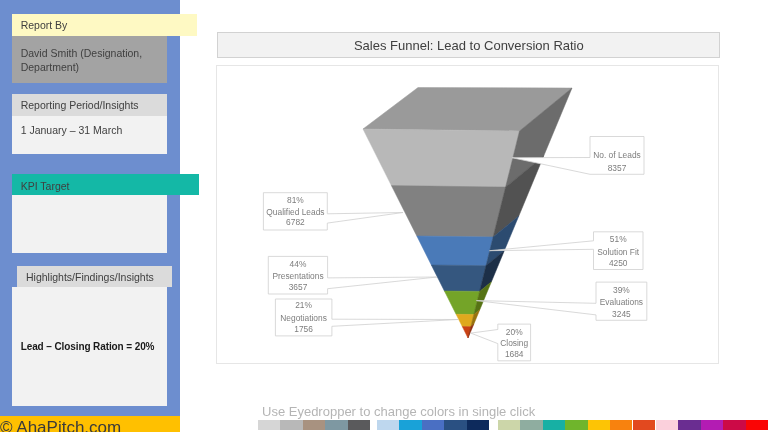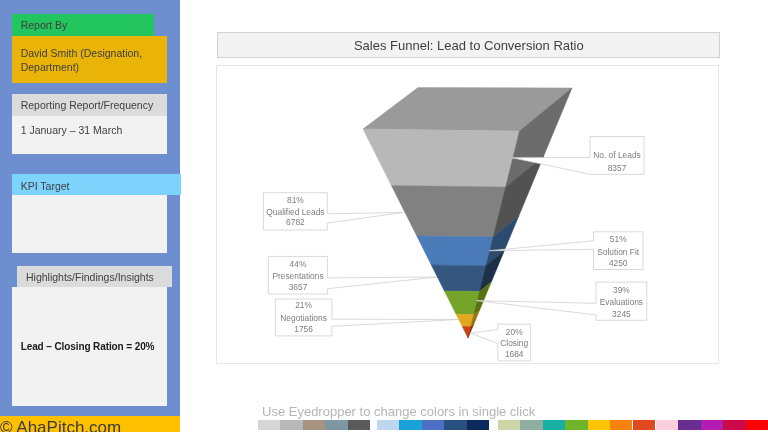--- a/index.html
+++ b/index.html
@@ -5,27 +5,27 @@
   html,body { width:768px; height:432px; background:#ffffff; overflow:hidden;
     font-family:"Liberation Sans", sans-serif; }
   .abs { position:absolute; }
 </style></head>
 <body>
 
 <div class="abs" style="left:0;top:0;width:179.5px;height:416.4px;background:#6d8ecf"></div>
 <div class="abs" style="left:0;top:416.4px;width:179.5px;height:15.6px;background:#ffc000"></div>
 <div class="abs" style="left:0;top:417.8px;width:178px;text-align:left;font-size:17px;color:#3a3a3a">© AhaPitch.com</div>
 
-<div class="abs" style="left:11.7px;top:14px;width:142px;height:22.4px;background:#22c55e;font-size:10.5px;color:#404040;padding:5px 0 0 9px">Report By</div>
-<div class="abs" style="left:11.7px;top:36.4px;width:155.3px;height:46.3px;background:#eab308;font-size:10.5px;color:#404040;padding:10.5px 9px 0 9px;line-height:13.7px">David Smith (Designation, Department)</div>
+<div class="abs" style="left:11.7px;top:14px;width:185px;height:22.4px;background:#fef9c3;font-size:10.5px;color:#404040;padding:5px 0 0 9px">Report By</div>
+<div class="abs" style="left:11.7px;top:36.4px;width:155.3px;height:46.3px;background:#a3a3a3;font-size:10.5px;color:#404040;padding:10.5px 9px 0 9px;line-height:13.7px">David Smith (Designation, Department)</div>
 
-<div class="abs" style="left:11.7px;top:93.6px;width:155.3px;height:22.2px;background:#dbdbdb;font-size:10.5px;color:#404040;padding:5px 0 0 9px">Reporting Report/Frequency</div>
+<div class="abs" style="left:11.7px;top:93.6px;width:155.3px;height:22.2px;background:#dbdbdb;font-size:10.5px;color:#404040;padding:5px 0 0 9px">Reporting Period/Insights</div>
 <div class="abs" style="left:11.7px;top:115.8px;width:155.3px;height:38.6px;background:#f2f2f2;font-size:10.5px;color:#404040;padding:8px 0 0 9px">1 January – 31 March</div>
 
-<div class="abs" style="left:11.7px;top:173.7px;width:169px;height:21.3px;background:#7dd3fc;font-size:10.5px;color:#404040;padding:6px 0 0 9px">KPI Target</div>
+<div class="abs" style="left:11.7px;top:173.7px;width:187px;height:21.3px;background:#14b8a6;font-size:10.5px;color:#404040;padding:6px 0 0 9px">KPI Target</div>
 <div class="abs" style="left:11.7px;top:195px;width:155.3px;height:57.9px;background:#f2f2f2"></div>
 
 <div class="abs" style="left:17px;top:265.6px;width:155.3px;height:21.5px;background:#dbdbdb;font-size:10.5px;color:#404040;padding:5px 0 0 9px">Highlights/Findings/Insights</div>
 <div class="abs" style="left:11.7px;top:287.1px;width:155.3px;height:118.8px;background:#f2f2f2;font-size:10.5px;color:#1a1a1a;font-weight:bold;font-size:10px;letter-spacing:-0.1px;padding:54px 8px 0 9px">Lead – Closing Ration = 20%</div>
 
 <div class="abs" style="left:216.3px;top:65.4px;width:503.2px;height:298.7px;background:#ffffff;border:1px solid #e6e6e6"></div>
 <div class="abs" style="left:217.2px;top:32px;width:503.3px;height:26.2px;background:#f2f2f2;border:1px solid #d2d2d2;text-align:center;font-size:13px;color:#404040;padding-top:4.6px">Sales Funnel: Lead to Conversion Ratio</div>
 
 <svg class="abs" style="left:0;top:0" width="768" height="432" viewBox="0 0 768 432">
 <polygon points="363.0,129.0 519.5,131.0 572.0,88.0 418.0,87.5" fill="#9a9a9a" stroke="#9a9a9a" stroke-width="0.5"></polygon>

